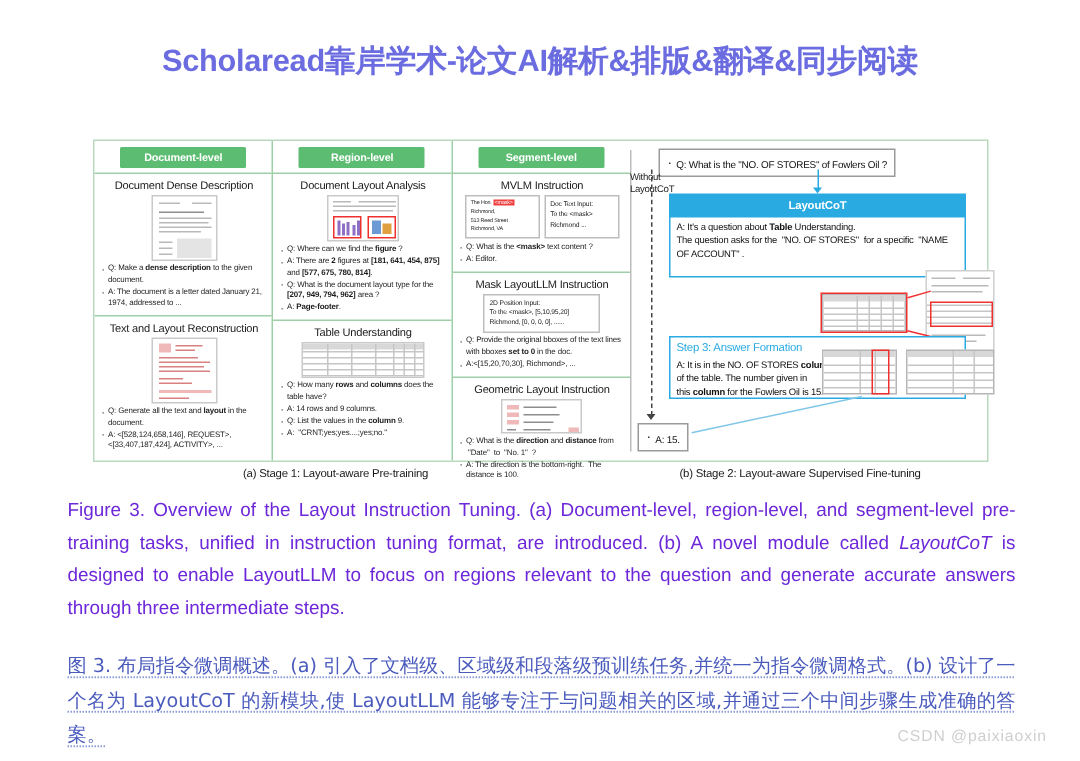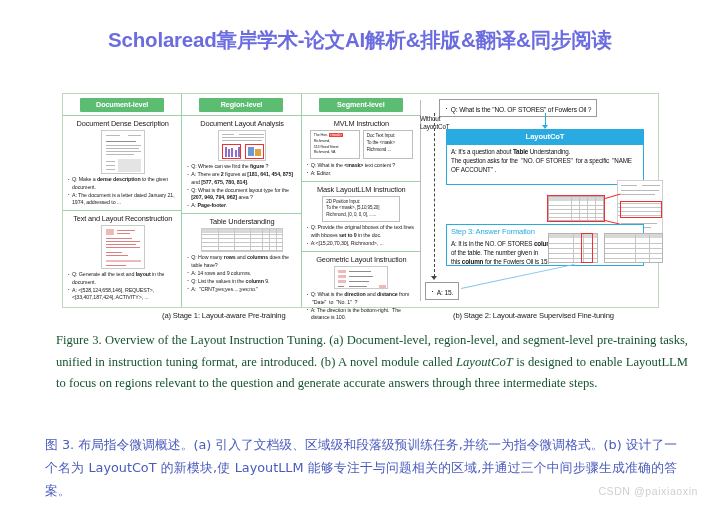--- a/index.html
+++ b/index.html
@@ -187,37 +187,38 @@
     font-size:7.6px;
     color:#1a1a1a;
     letter-spacing:-0.15px;
     white-space:nowrap;
     text-align:center;
   }
 
   
   #caption-en {
     position:absolute;
-    left:56px; top:330px; width:632px;
-    font-family:Liberation Serif, serif;
+    left:45px; top:330px; width:632px;
+    font-family:Liberation Sans, sans-serif;
     font-size:12.6px;
     line-height:1.72;
-    color:#14532d;
+    color:#6d28d9;
     text-align:justify;
   }
   #caption-en i { font-style:italic; }
 
   #caption-zh {
     position:absolute;
     left:45px; top:434px; width:632px;
     font-family:"DejaVu Sans", sans-serif;
     font-size:12.8px;
     line-height:1.78;
     color:#4a5bbd;
     text-align:justify;
+    text-decoration:underline;
     text-decoration-style:dotted;
     text-decoration-color:#8b9ad6;
     text-underline-offset:3px;
   }
 
   #watermark {
     position:absolute;
     right:22px; bottom:10px;
     font-size:10.5px;
     color:#cfcfcf;

